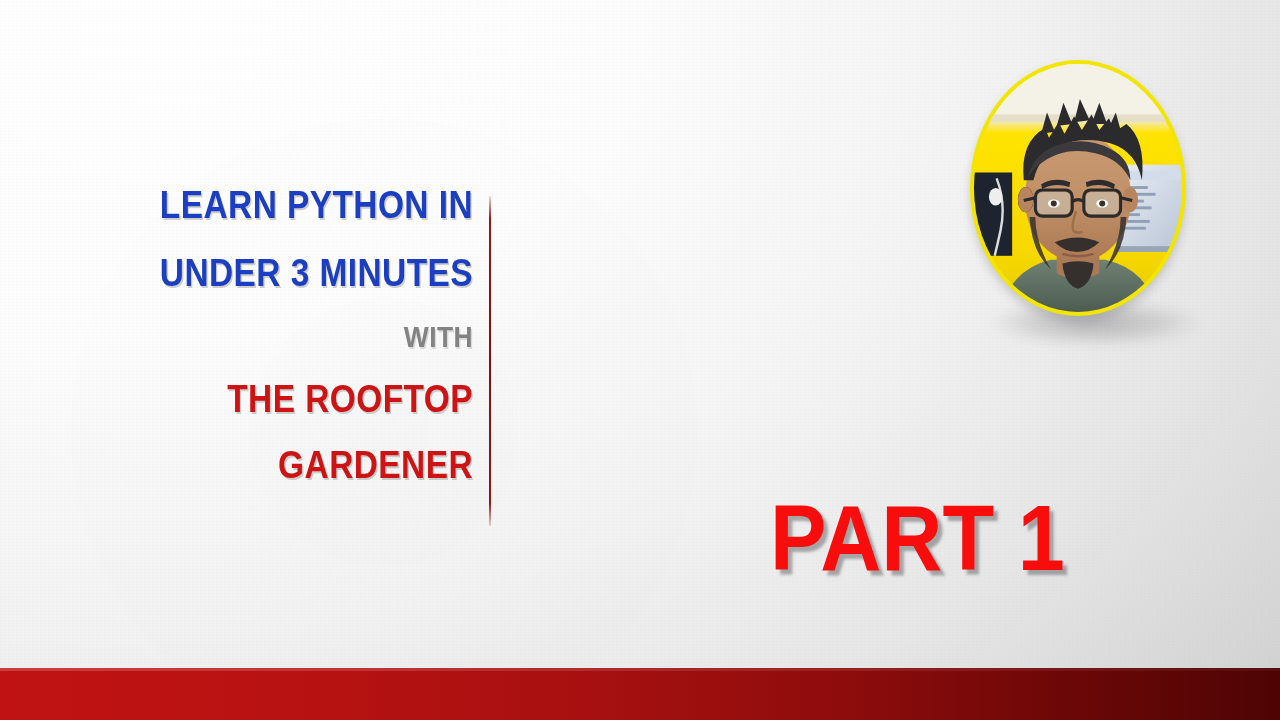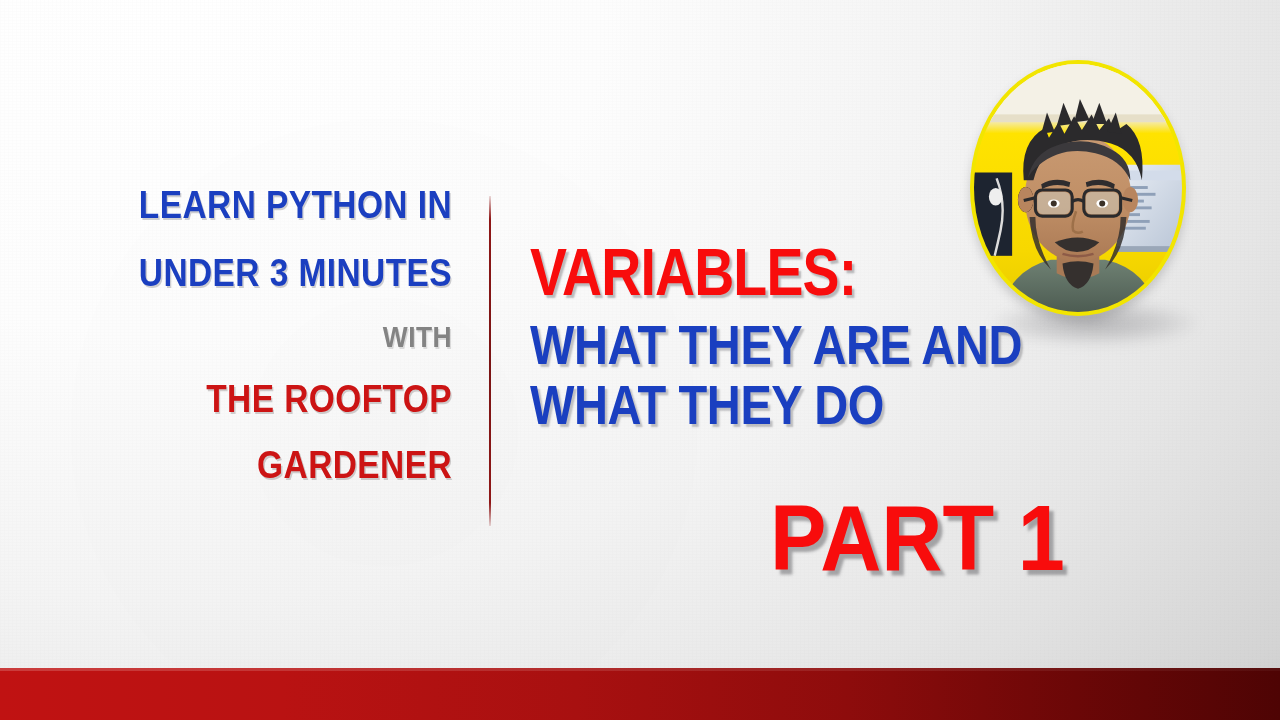--- a/index.html
+++ b/index.html
@@ -23,21 +23,21 @@
     opacity:.55;
     background-image:
       repeating-linear-gradient(0deg, rgba(0,0,0,0.012) 0px, rgba(0,0,0,0.012) 1px, rgba(255,255,255,0.012) 1px, rgba(255,255,255,0.012) 3px),
       repeating-linear-gradient(90deg, rgba(0,0,0,0.010) 0px, rgba(0,0,0,0.010) 1px, rgba(255,255,255,0.010) 1px, rgba(255,255,255,0.010) 4px),
       radial-gradient(circle at 30% 60%, rgba(0,0,0,0.02) 0%, rgba(0,0,0,0) 45%);
   }
 
   
   #left-panel {
     position:absolute;
-    left:52px; top:186px;
+    left:73px; top:186px;
     width:400px;
     text-align:right;
   }
   .lp-line {
     font-weight:bold;
     font-stretch:condensed;
     letter-spacing:0.5px;
     line-height:1.0;
     transform:scaleX(0.88);
     transform-origin:right center;
@@ -158,25 +158,20 @@
   <div id="left-panel">
     <div class="lp-line lp-blue">LEARN PYTHON IN</div>
     <div class="lp-line lp-blue">UNDER 3 MINUTES</div>
     <div class="lp-line lp-gray">WITH</div>
     <div class="lp-line lp-red">THE ROOFTOP</div>
     <div class="lp-line lp-red last">GARDENER</div>
   </div>
 
   <div id="divider"></div>
 
-  <div id="right-panel">
-    <div class="rp-line" id="rp-title">VARIABLES:</div>
-    <div class="rp-line rp-sub" id="rp-sub1">WHAT THEY ARE AND</div>
-    <div class="rp-line rp-sub" id="rp-sub2">WHAT THEY DO</div>
-  </div>
 
   <div id="part-label">PART 1</div>
 
   <div id="avatar-shadow"></div>
   <div id="avatar">
     <svg viewBox="0 0 216 256" preserveAspectRatio="xMidYMid slice">
       <defs>
         <linearGradient id="wallg" x1="0" y1="0" x2="0" y2="1">
           <stop offset="0%" stop-color="#f7f2e0"></stop>
           <stop offset="22%" stop-color="#f2ecd8"></stop>

